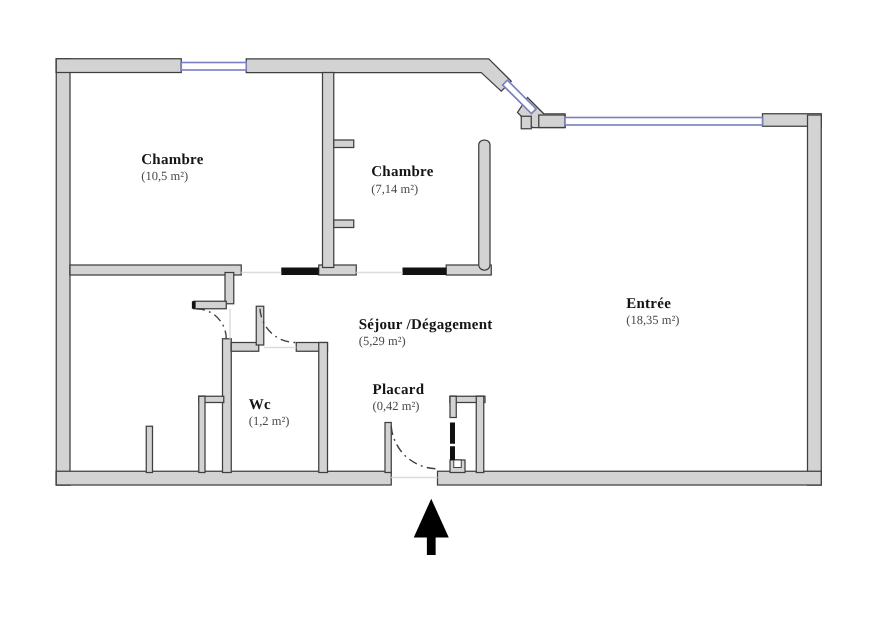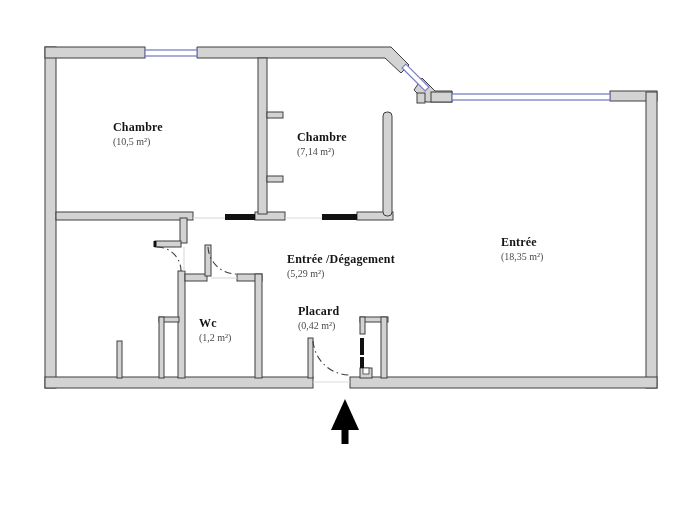--- a/index.html
+++ b/index.html
@@ -121,21 +121,21 @@
     <div class="room-area">(18,35 m²)</div>
   </div>
 
 
   <div class="room-label" style="left:199px; top:316px;">
     <div class="room-name">Wc</div>
     <div class="room-area">(1,2 m²)</div>
   </div>
 
   <div class="room-label" style="left:287px; top:252px;">
-    <div class="room-name">Entrée /Dégagement</div>
+    <div class="room-name">Séjour /Dégagement</div>
     <div class="room-area">(5,29 m²)</div>
   </div>
 
   <div class="room-label" style="left:298px; top:304px;">
     <div class="room-name">Placard</div>
     <div class="room-area">(0,42 m²)</div>
   </div>
 
 </div>
 

